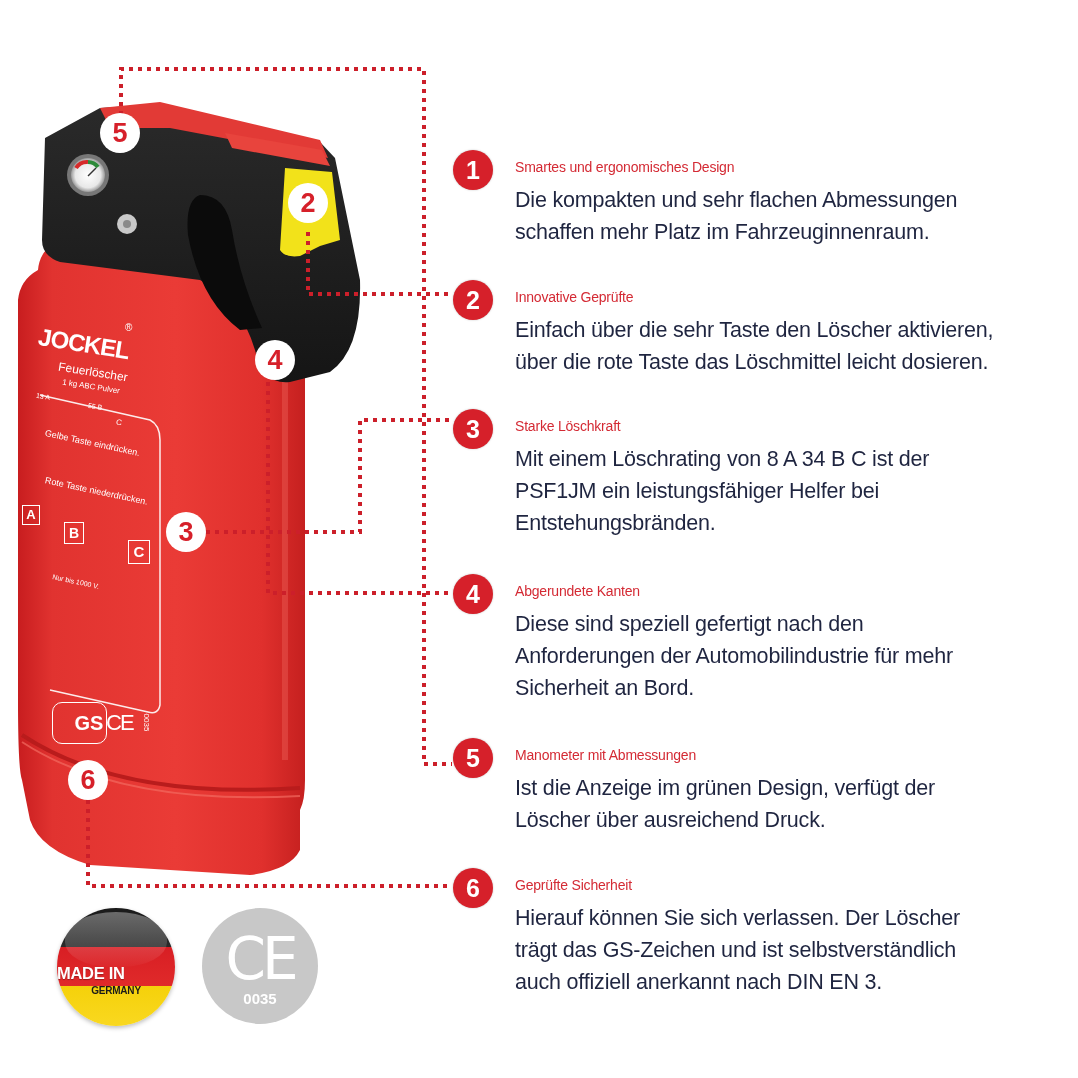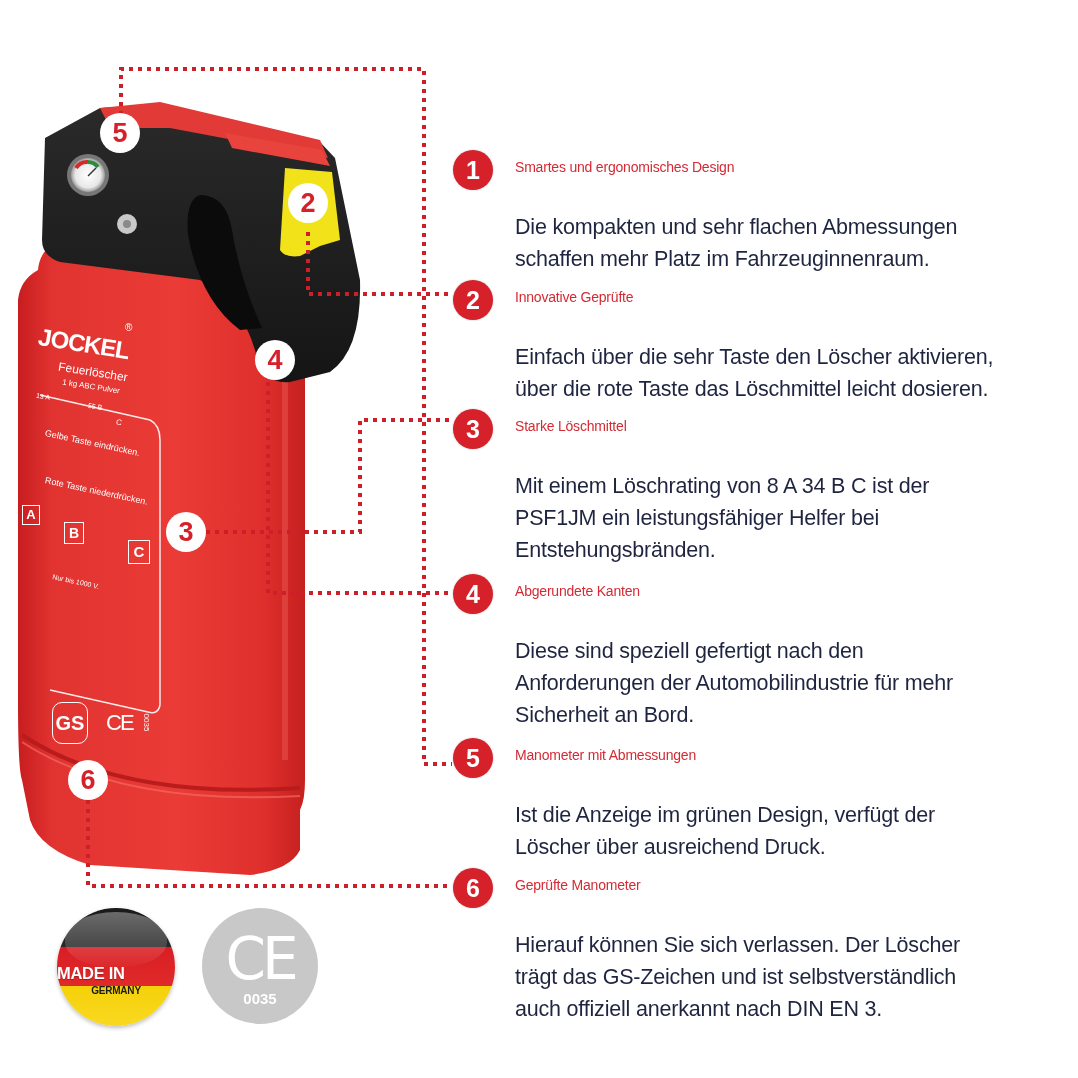--- a/index.html
+++ b/index.html
@@ -17,21 +17,21 @@
       box-shadow: 0 0 2px rgba(0,0,0,0.25);
     }
     .feature .title {
       position: absolute; left: 62px; top: 6px;
       color: #d42a34; font-size: 14px; line-height: 26px; white-space: nowrap;
       letter-spacing: -0.2px;
     }
     .feature .desc {
       position: absolute; left: 62px; top: 36px;
       color: #1f2540; font-size: 21.5px; line-height: 32px;
-      white-space: pre-line; letter-spacing: -0.2px; margin-top: 27px;
+      white-space: pre-line; letter-spacing: -0.2px;
     }
 
     .marker {
       position: absolute; width: 40px; height: 40px; border-radius: 50%;
       background: #ffffff; color: #d6202a; font-weight: bold; font-size: 27px;
       line-height: 40px; text-align: center;
     }
 
     .badge-germany {
       position: absolute; left: 57px; top: 908px; width: 118px; height: 118px;
@@ -148,21 +148,21 @@
   <div class="label-text" style="left:88px; top:403px; font-size:7px; transform:rotate(9deg);">55 B</div>
   <div class="label-text" style="left:116px; top:418px; font-size:8px; transform:rotate(9deg);">C</div>
   <div class="label-text" style="left:44px; top:438px; font-size:9px; transform:rotate(12deg);">Gelbe Taste eindrücken.</div>
   <div class="label-text" style="left:44px; top:486px; font-size:9px; transform:rotate(12deg);">Rote Taste niederdrücken.</div>
 
   <div class="label-text" style="left:22px; top:505px; width:16px; height:18px; border:1.5px solid #fff; font-size:13px; font-weight:bold; text-align:center; line-height:18px;">A</div>
   <div class="label-text" style="left:64px; top:522px; width:18px; height:20px; border:1.5px solid #fff; font-size:14px; font-weight:bold; text-align:center; line-height:20px;">B</div>
   <div class="label-text" style="left:128px; top:540px; width:20px; height:22px; border:1.5px solid #fff; font-size:15px; font-weight:bold; text-align:center; line-height:22px;">C</div>
   <div class="label-text" style="left:52px; top:578px; font-size:7px; transform:rotate(12deg);">Nur bis 1000 V.</div>
 
-  <div class="label-text" style="left:52px; top:702px; width:34px; height:40px; border:1.5px solid #fff; border-radius:10px; font-size:20px; font-weight:bold; text-align:center; line-height:40px;">GS</div>
+  <div class="label-text" style="left:52px; top:702px; width:34px; height:40px; border:1.5px solid #fff; border-radius:10px; font-size:20px; font-weight:bold; text-align:center; line-height:40px;padding-left:19px;">GS</div>
   <div class="label-text" style="left:106px; top:710px; font-size:22px; letter-spacing:-2px;">CE</div>
   <div class="label-text" style="left:138px; top:718px; font-size:8px; transform:rotate(90deg);">0035</div>
 
   <div class="marker" style="left:100px; top:113px;">5</div>
   <div class="marker" style="left:288px; top:183px;">2</div>
   <div class="marker" style="left:255px; top:340px;">4</div>
   <div class="marker" style="left:166px; top:512px;">3</div>
   <div class="marker" style="left:68px; top:760px;">6</div>
 
   <div class="feature" style="top:148px;">
@@ -174,21 +174,21 @@
 
   <div class="feature" style="top:278px;">
     <div class="num">2</div>
     <div class="title">Innovative Geprüfte</div>
     <div class="desc">Einfach über die sehr Taste den Löscher aktivieren,
 über die rote Taste das Löschmittel leicht dosieren.</div>
   </div>
 
   <div class="feature" style="top:407px;">
     <div class="num">3</div>
-    <div class="title">Starke Löschmittel</div>
+    <div class="title">Starke Löschkraft</div>
     <div class="desc">Mit einem Löschrating von 8 A 34 B C ist der
 PSF1JM ein leistungsfähiger Helfer bei
 Entstehungsbränden.</div>
   </div>
 
   <div class="feature" style="top:572px;">
     <div class="num">4</div>
     <div class="title">Abgerundete Kanten</div>
     <div class="desc">Diese sind speziell gefertigt nach den
 Anforderungen der Automobilindustrie für mehr
@@ -197,21 +197,21 @@
 
   <div class="feature" style="top:736px;">
     <div class="num">5</div>
     <div class="title">Manometer mit Abmessungen</div>
     <div class="desc">Ist die Anzeige im grünen Design, verfügt der
 Löscher über ausreichend Druck.</div>
   </div>
 
   <div class="feature" style="top:866px;">
     <div class="num">6</div>
-    <div class="title">Geprüfte Manometer</div>
+    <div class="title">Geprüfte Sicherheit</div>
     <div class="desc">Hierauf können Sie sich verlassen. Der Löscher
 trägt das GS-Zeichen und ist selbstverständlich
 auch offiziell anerkannt nach DIN EN 3.</div>
   </div>
 
   <div class="badge-germany">
     <div class="gloss"></div>
     <div class="l1">MADE IN</div>
     <div class="l2">GERMANY</div>
   </div>

